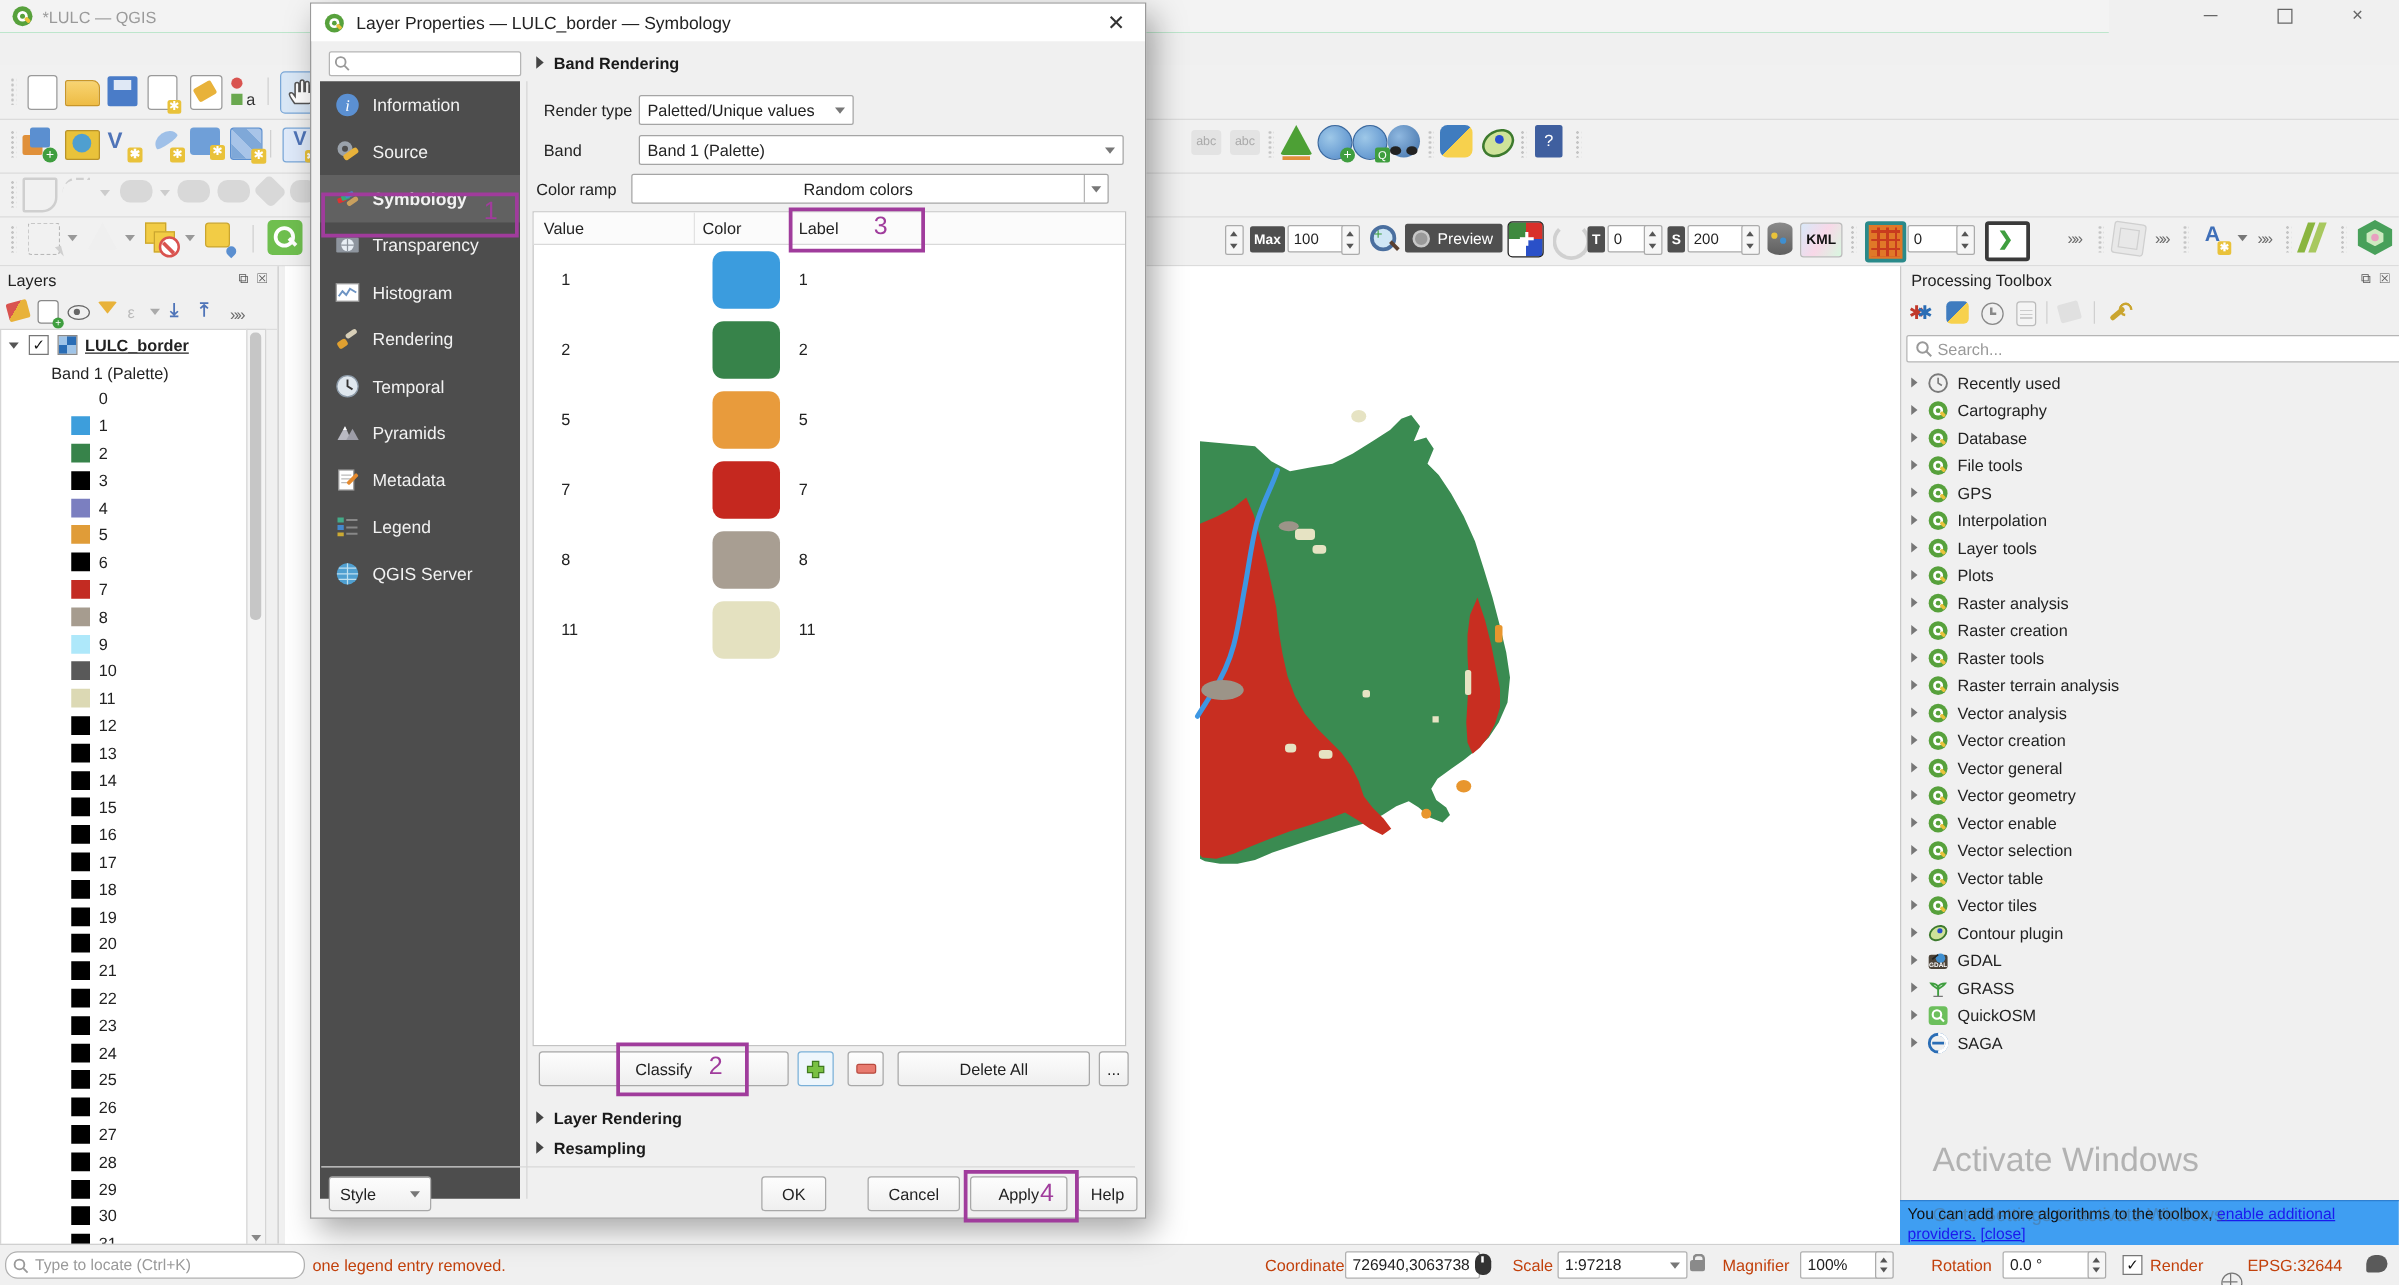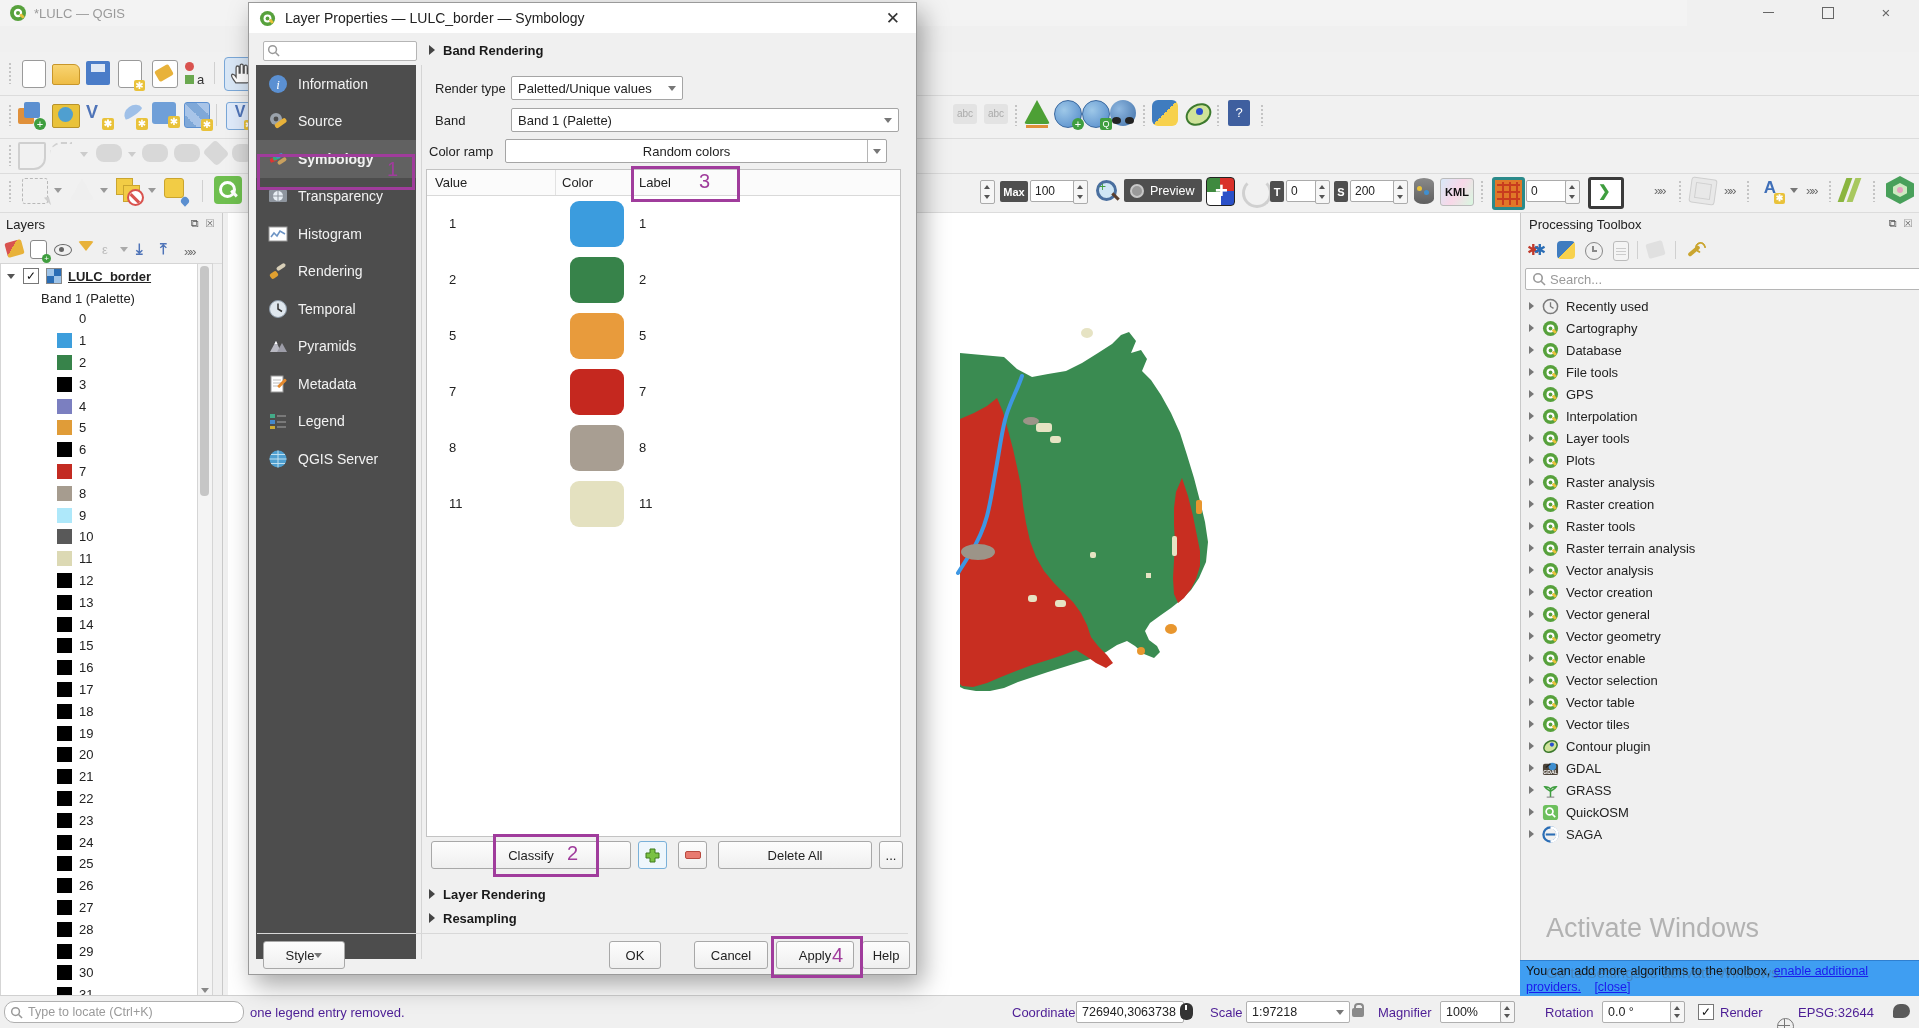--- a/index.html
+++ b/index.html
@@ -33,21 +33,21 @@
   .psw{width:15px;height:15px;margin-right:7px;flex:0 0 15px;}
   #layers-scroll{position:absolute;left:197px;top:50px;width:14px;height:732px;background:#f4f4f4;border:1px solid #d5d5d5;}
   #toolbox-panel{left:1520px;top:213px;width:399px;height:782px;background:#f0f0f0;border-left:1px solid #c9c9c9;}
   .tbx-row{height:22px;display:flex;align-items:center;padding-left:8px;}
   .tbx-caret{width:0;height:0;border-top:4px solid transparent;border-bottom:4px solid transparent;border-left:5px solid #777;margin-right:8px;}
   .tbx-ico{width:17px;height:17px;margin-right:7px;display:inline-flex;}
   .tbx-ico svg{width:17px;height:17px;}
   #tbx-search{position:absolute;left:4px;top:55px;width:382px;height:20px;background:#fff;border:1px solid #b5b5b5;border-radius:2px;color:#999;padding-left:24px;font-size:13px;display:flex;align-items:center;}
   
   #statusbar{left:0;top:995px;width:1919px;height:33px;background:#f0f0f0;border-top:1px solid #d0d0d0;display:block;}
-  .sb-label{position:absolute;top:9px;color:#4c1d95;}
+  .sb-label{position:absolute;top:9px;color:#c2410c;}
   .sb-input{position:absolute;top:5px;height:20px;background:#fff;border:1px solid #b0b0b0;border-radius:2px;font-size:12.5px;padding:0 5px;display:flex;align-items:center;}
   
   #dialog{left:248px;top:2px;width:667px;height:971px;background:#f0f0f0;border:1px solid #9a9a9a;
     box-shadow:6px 10px 24px rgba(0,0,0,.35);z-index:50;}
   #dlg-title{position:absolute;left:0;top:0;width:100%;height:30px;background:#fff;display:flex;align-items:center;}
   #dlg-sidebar{position:absolute;left:7px;top:62px;width:160px;height:894px;background:#4d4d4d;}
   .side-item{height:37.5px;display:flex;align-items:center;padding-left:12px;color:#f2f2f2;font-size:14px;}
   .side-item.selected{background:#616161;font-weight:bold;}
   .side-ico{width:20px;height:20px;margin-right:10px;display:inline-flex;}
   .side-ico svg{width:20px;height:20px;}
@@ -804,21 +804,21 @@
         <span>SAGA</span>
       </div>
     </div>
   <div id="watermark" class="abs" style="left:25px;top:700px">Activate Windows</div>
 </div>
 <div id="wm2" class="abs" style="left:1546px;top:964px">Go to Settings to activate Windows.</div>
 
 <div id="infobar" class="abs">
   <span>You can add more algorithms to the toolbox,</span>
   <a>enable additional providers.</a>
-  <a style="margin-left:10px">[close]</a>
+  <a style="">[close]</a>
 </div>
 
 <div id="statusbar" class="abs">
   <div class="sb-input" style="left:4px;top:5px;width:228px;border-radius:10px;color:#9a9a9a">
     <svg width="13" height="13" viewBox="0 0 14 14" style="margin-right:5px">
         <circle cx="6" cy="6" r="4.2" fill="none" stroke="#999" stroke-width="1.6"></circle>
         <path d="M9.2 9.2L13 13" stroke="#999" stroke-width="1.6"></path>
       </svg>
     <span>Type to locate (Ctrl+K)</span>
   </div>
@@ -1060,21 +1060,21 @@
       <span>Delete All</span>
     </div>
   <div class="dbtn" style="left:630px;top:838px;width:22px">
       <span>...</span>
     </div>
 
   <div class="sect" style="left:180px;top:884px">Layer Rendering</div>
   <div class="sect" style="left:180px;top:908px">Resampling</div>
   <div class="abs" style="left:8px;top:930px;width:651px;height:1px;background:#d8d8d8"></div>
 
-  <div class="dbtn" style="left:14px;top:938px;width:64px;padding:0 8px">
+  <div class="dbtn" style="left:14px;top:938px;width:64px;justify-content:space-between;padding:0 8px">
       <span>Style</span>
       <span class="caret-dn" style="position:static"></span>
     </div>
   <div class="dbtn" style="left:360px;top:938px;width:50px">
       <span>OK</span>
     </div>
   <div class="dbtn" style="left:445px;top:938px;width:72px">
       <span>Cancel</span>
     </div>
   <div class="dbtn" style="left:527px;top:938px;width:76px">

